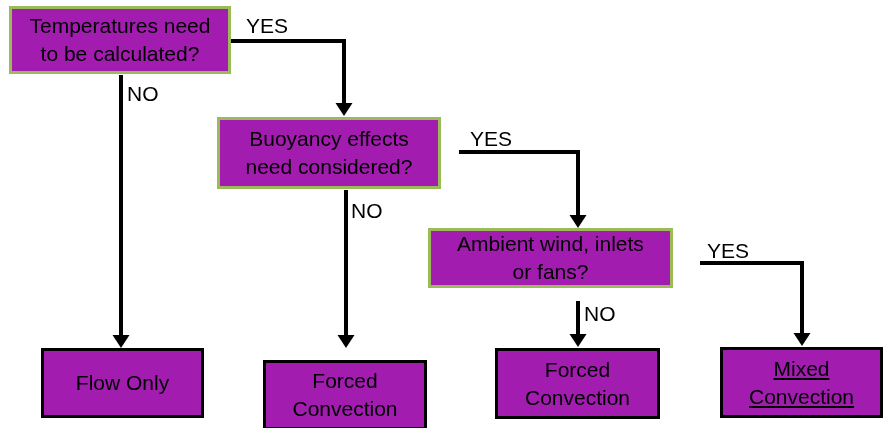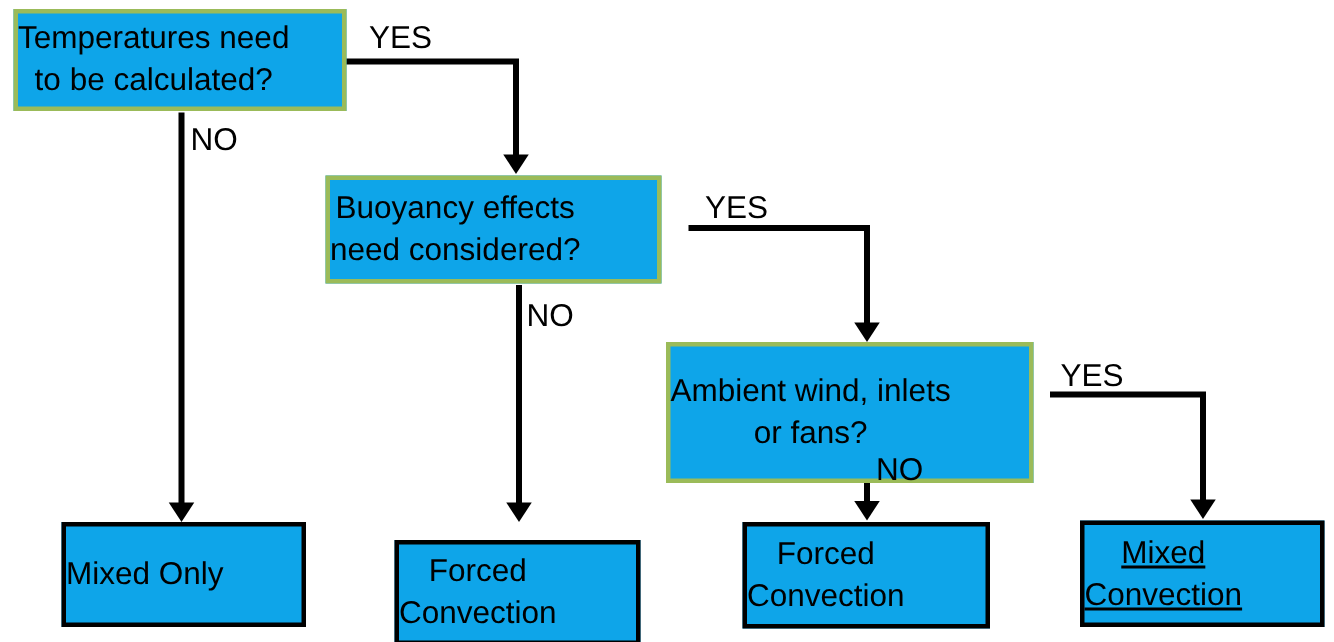--- a/index.html
+++ b/index.html
@@ -28,44 +28,45 @@
     stroke: #000000;
     stroke-width: 4;
   }
   .arrows .head {
     fill: #000000;
     stroke: none;
   }
   .box {
     position: absolute;
     box-sizing: border-box;
-    background: #0ea5e9;
+    background: #a21caf;
     display: flex;
     align-items: center;
+    justify-content: center;
     text-align: center;
     font-size: 21px;
     line-height: 28px;
     white-space: pre-line;
   }
   .decision {
     border: 3.5px solid #9bbb59;
   }
   .result {
     border: 3.5px solid #000000;
   }
   .edge-label {
     position: absolute;
     font-size: 21px;
     line-height: 24px;
     white-space: nowrap;
   }
   
   .d1 { left: 9px;   top: 6px;   width: 222px; height: 68px; }
   .d2 { left: 217px; top: 117px; width: 224px; height: 72px; }
-  .d3 { left: 444px; top: 228px; width: 245px; height: 94px; }
+  .d3 { left: 428px; top: 228px; width: 245px; height: 60px; }
   
   .r1 { left: 41px;  top: 348px; width: 163px; height: 70px; }
   .r2 { left: 263px; top: 360px; width: 164px; height: 70px; }
   .r3 { left: 495px; top: 348px; width: 165px; height: 71px; }
   .r4 { left: 720px; top: 347px; width: 163px; height: 71px; text-decoration: underline; }
   
   .yes1 { left: 246px; top: 14px;  }
   .no1  { left: 127px; top: 82px;  }
   .yes2 { left: 470px; top: 127px; }
   .no2  { left: 351px; top: 199px; }
@@ -111,21 +112,21 @@
   <div class="box decision d2">
     <span>Buoyancy effects
 need considered?</span>
   </div>
   <div class="box decision d3">
     <span>Ambient wind, inlets
 or fans?</span>
   </div>
 
   <div class="box result r1">
-    <span>Mixed Only</span>
+    <span>Flow Only</span>
   </div>
   <div class="box result r2">
     <span>Forced
 Convection</span>
   </div>
   <div class="box result r3">
     <span>Forced
 Convection</span>
   </div>
   <div class="box result r4">

